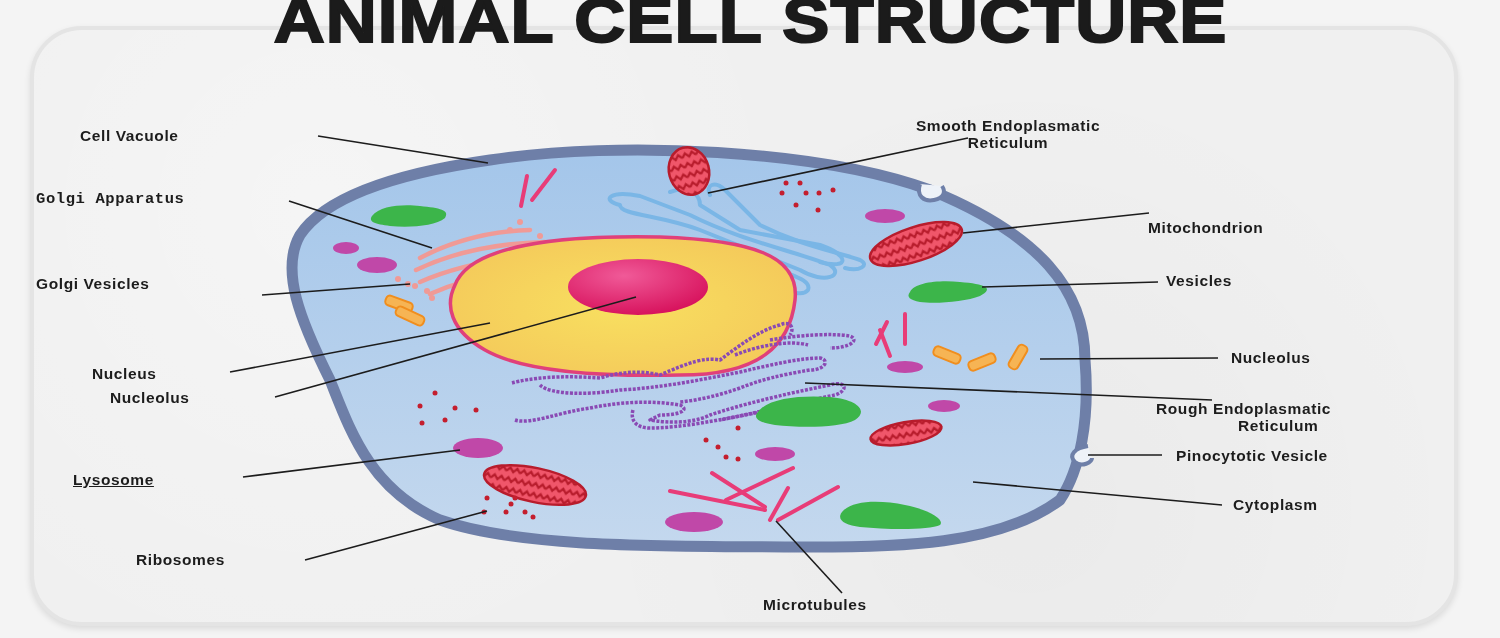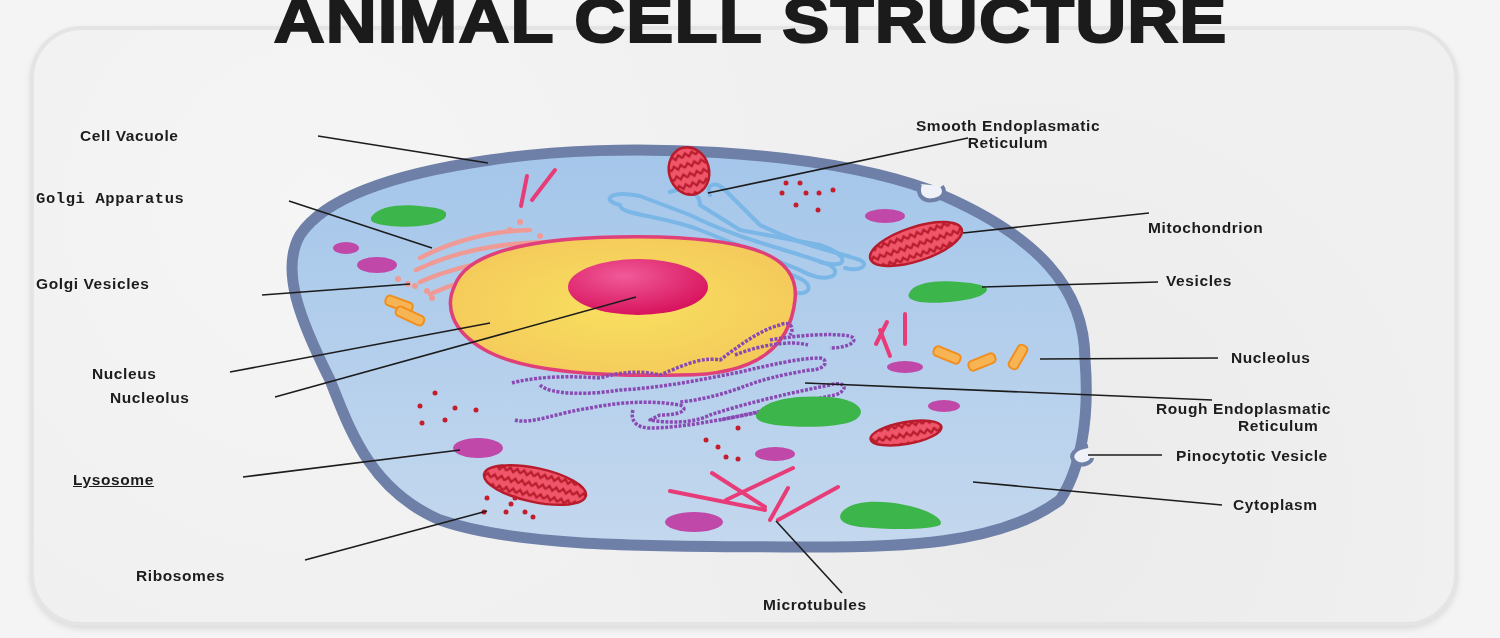--- a/index.html
+++ b/index.html
@@ -201,21 +201,21 @@
     <line x1="842" y1="593" x2="776" y2="521"></line>
   </g>
 </svg>
 
 <div class="label" style="left:80px; top:127px;">Cell Vacuole</div>
 <div class="label" style="left:36px; top:191px;font-family:Liberation Mono, monospace;">Golgi Apparatus</div>
 <div class="label" style="left:36px; top:275px;">Golgi Vesicles</div>
 <div class="label" style="left:92px; top:365px;">Nucleus</div>
 <div class="label" style="left:110px; top:389px;">Nucleolus</div>
 <div class="label" style="left:73px; top:471px;text-decoration:underline;">Lysosome</div>
-<div class="label" style="left:136px; top:551px;margin-top:16px;">Ribosomes</div>
+<div class="label" style="left:136px; top:551px;">Ribosomes</div>
 
 <div class="label center" style="left:888px; top:117px; width:240px;">
   <div>Smooth Endoplasmatic</div>
   <div>Reticulum</div>
 </div>
 <div class="label" style="left:1148px; top:205px;margin-top:14px;">Mitochondrion</div>
 <div class="label" style="left:1166px; top:272px;">Vesicles</div>
 <div class="label" style="left:1231px; top:349px;">Nucleolus</div>
 <div class="label center" style="left:1150px; top:384px; width:300px; overflow:hidden;margin-top:16px;">
   <div style="text-align:left; padding-left:6px;">Rough Endoplasmatic</div>

